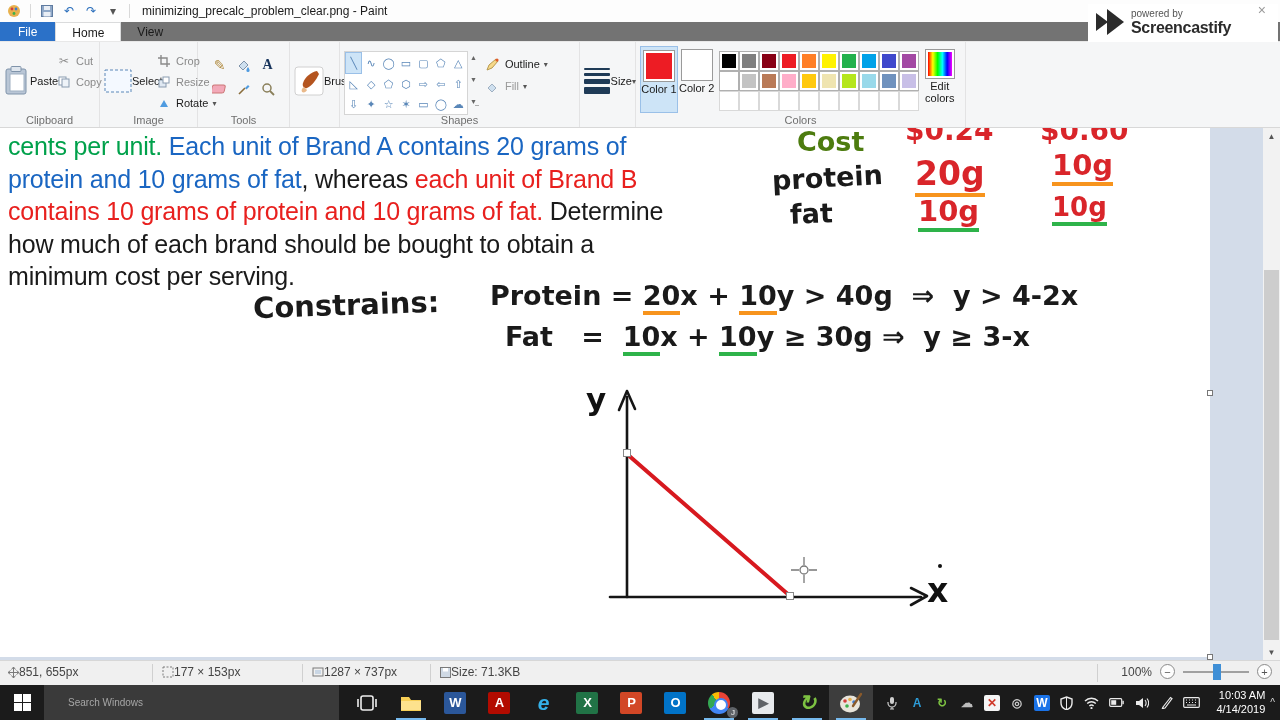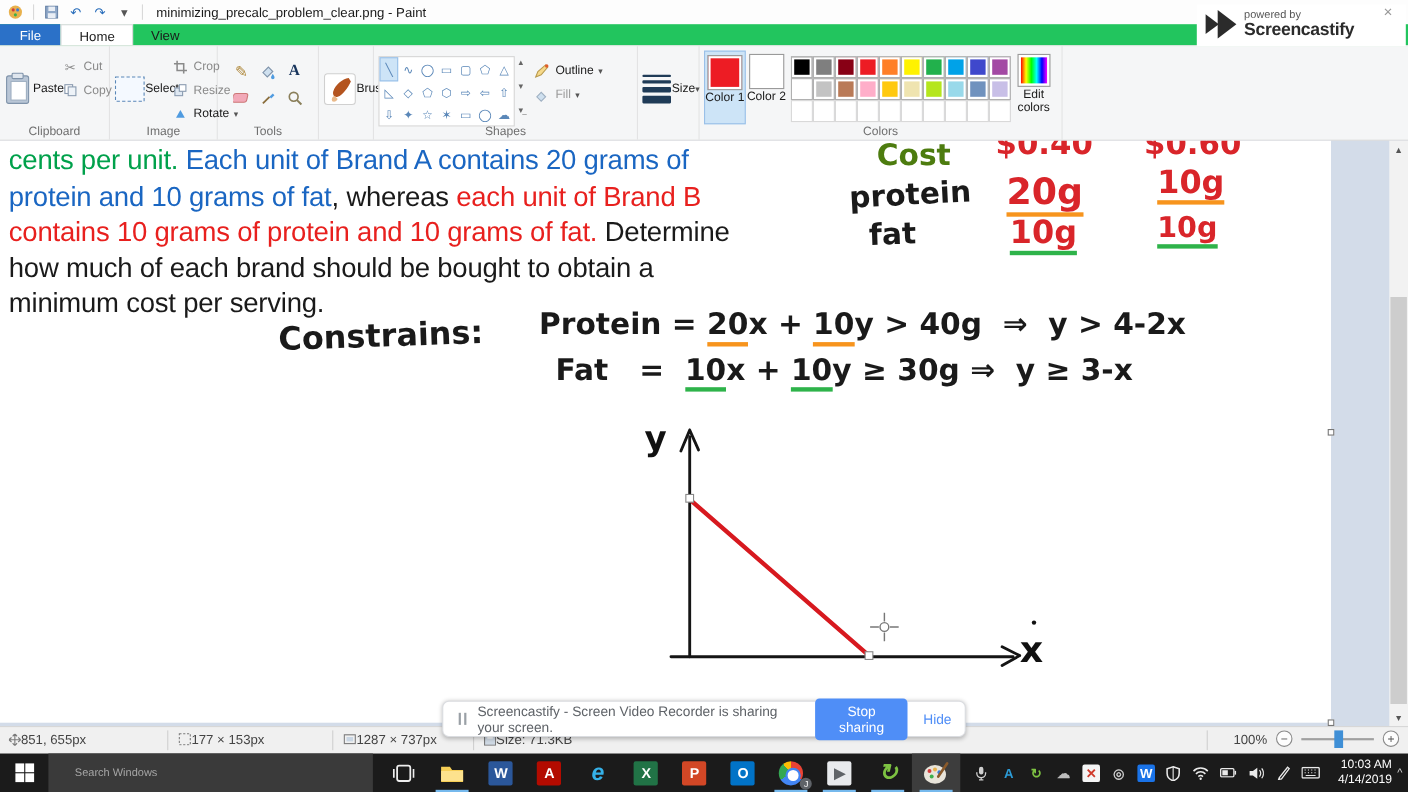--- a/index.html
+++ b/index.html
@@ -19,21 +19,21 @@
   .watermark { position:absolute; top:4px; right:2px; width:190px; height:38px; background:#fff; z-index:40; display:flex; align-items:center; }
   .wm-logo { width:30px; height:28px; position:relative; margin-left:8px; }
   .wm-t1 { position:absolute; left:0; top:4px; width:0; height:0; border-top:9px solid transparent; border-bottom:9px solid transparent; border-left:12px solid #2b2b2b; }
   .wm-t2 { position:absolute; left:11px; top:0; width:0; height:0; border-top:13px solid transparent; border-bottom:13px solid transparent; border-left:17px solid #2b2b2b; }
   .wm-text { margin-left:5px; line-height:1.05; }
   .wm-powered { font-size:10px; color:#555; }
   .wm-brand { font-size:16px; font-weight:bold; color:#2b2b2b; letter-spacing:-0.3px; }
   .wm-close { position:absolute; right:12px; top:-2px; color:#9a9a9a; font-size:14px; cursor:default; }
 
   
-  .tabs { position:absolute; left:0; top:22px; width:1280px; height:20px; background:#22c55e; display:flex; font-size:12px; border-bottom:1px solid #e8e8e8;}
+  .tabs { position:absolute; left:0; top:22px; width:1280px; height:20px; background:#737373; display:flex; font-size:12px; border-bottom:1px solid #e8e8e8;}
   .tab { padding:3px 16px; color:#1a1a1a; }
   .tab.file { background:#2b71c8; color:#fff; padding:3px 18px; }
   .tab.active { background:#fff; border:1px solid #dadbdc; border-bottom:none; }
 
   
   .ribbon { position:absolute; left:0; top:42px; width:1280px; height:86px; background:#f5f6f7; border-bottom:1px solid #d8d8d8; display:flex; }
   .rgroup { position:relative; height:100%; border-right:1px solid #e3e3e4; padding:4px 4px 14px 4px; display:flex; }
   .rgroup-label { position:absolute; bottom:1px; left:0; right:0; text-align:center; font-size:11px; color:#6f6f6f; }
   .bigbtn { width:52px; display:flex; flex-direction:row; align-items:center; justify-content:flex-start; font-size:11px; color:#1a1a1a; padding-top:3px; }
   .bigbtn .bicon { width:32px; height:34px; display:flex; align-items:center; justify-content:center; }
@@ -413,21 +413,21 @@
       <div id="problem-text">
           <div class="prob-line" style="top: 4px;"><span style="color: rgb(0, 161, 75);">cents per unit.</span><span style="color: rgb(26, 102, 194);"> Each unit of Brand A contains 20 grams of</span></div>
           <div class="prob-line" style="top: 36.5px;"><span style="color: rgb(26, 102, 194);">protein and 10 grams of fat</span><span style="color: rgb(26, 26, 26);">, whereas </span><span style="color: rgb(232, 32, 30);">each unit of Brand B</span></div>
           <div class="prob-line" style="top: 69px;"><span style="color: rgb(232, 32, 30);">contains 10 grams of protein and 10 grams of fat.</span><span style="color: rgb(26, 26, 26);"> Determine</span></div>
           <div class="prob-line" style="top: 101.5px;"><span style="color: rgb(26, 26, 26);">how much of each brand should be bought to obtain a</span></div>
           <div class="prob-line" style="top: 134px;"><span style="color: rgb(26, 26, 26);">minimum cost per serving.</span></div>
         </div>
 
       <div id="hw-table">
           <div class="hand hw-label" style="left: 797px; top: -2px; font-size: 27px; color: #4d7c0f;">Cost</div>
-          <div class="hand hw-label" style="left: 905px; top: -14px; font-size: 28px; color: rgb(217, 37, 42);">$0.40</div>
+          <div class="hand hw-label" style="left: 905px; top: -14px; font-size: 28px; color: rgb(217, 37, 42);">$0.24</div>
           <div class="hand hw-label" style="left: 1040px; top: -14px; font-size: 28px; color: rgb(217, 37, 42);">$0.60</div>
           <div class="hand hw-label" style="left: 772px; top: 34px; font-size: 27px; color: rgb(26, 26, 26); transform: rotate(-3deg);">protein</div>
           <div class="hand hw-label" style="left: 915px; top: 26px; font-size: 33px; color: rgb(217, 37, 42); border-bottom: 4px solid rgb(247, 148, 29);">20g</div>
           <div class="hand hw-label" style="left: 1052px; top: 20px; font-size: 29px; color: rgb(217, 37, 42); border-bottom: 4px solid rgb(247, 148, 29);">10g</div>
           <div class="hand hw-label" style="left: 790px; top: 70px; font-size: 27px; color: rgb(26, 26, 26); transform: rotate(-2deg);">fat</div>
           <div class="hand hw-label" style="left: 918px; top: 66px; font-size: 29px; color: rgb(217, 37, 42); border-bottom: 4px solid rgb(46, 179, 74);">10g</div>
           <div class="hand hw-label" style="left: 1052px; top: 64px; font-size: 26px; color: rgb(217, 37, 42); border-bottom: 4px solid rgb(46, 179, 74);">10g</div>
         </div>
 
       <div class="hand hw-label" style="left:253px; top:160px; font-size:29px; transform:rotate(-2deg);">Constrains:</div>
@@ -508,29 +508,20 @@
     <div class="zoomwrap">
       <span>100%</span>
       <span class="zbtn">−</span>
       <span class="ztrack">
           <span class="zthumb"></span>
         </span>
       <span class="zbtn">+</span>
     </div>
   </div>
 
-  <div class="popup">
-    <span class="pause-bars">
-        <i></i>
-        <i></i>
-      </span>
-    <span>Screencastify - Screen Video Recorder is sharing your screen.</span>
-    <button class="stopbtn">Stop sharing</button>
-    <span class="hidelink">Hide</span>
-  </div>
 
   <div class="taskbar">
     <div class="startbtn">
       <span class="winlogo">
           <i></i>
           <i></i>
           <i></i>
           <i></i>
         </span>
     </div>

